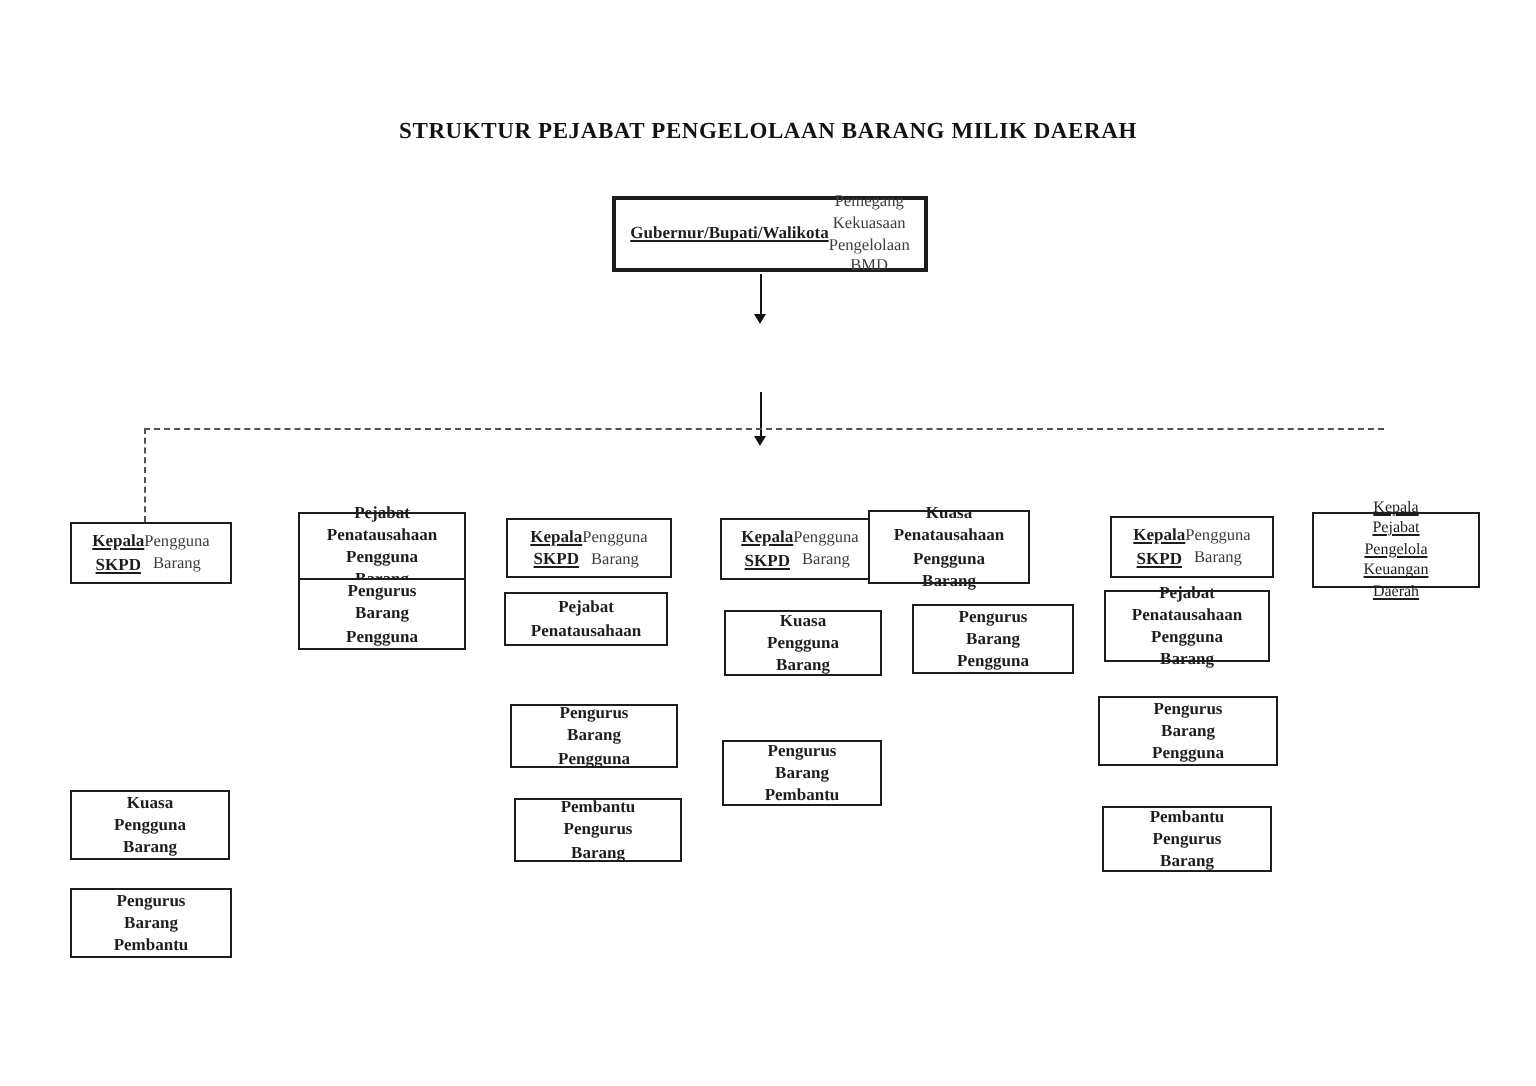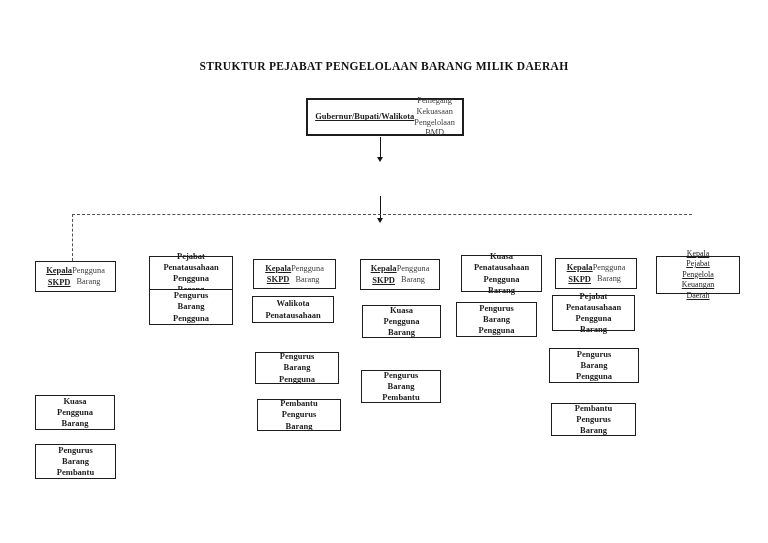--- a/index.html
+++ b/index.html
@@ -71,41 +71,41 @@
   </div>
   <div class="box bold-label" style="left:149px; top:289px; width:84px; height:36px;">
     <span>Pengurus Barang Pengguna</span>
   </div>
 
   <div class="box" style="left:253px; top:259px; width:83px; height:30px;">
     <span class="t">Kepala SKPD</span>
     <span class="s">Pengguna Barang</span>
   </div>
   <div class="box bold-label" style="left:252px; top:296px; width:82px; height:27px;">
-    <span>Walikota Penatausahaan</span>
+    <span>Pejabat Penatausahaan</span>
   </div>
   <div class="box bold-label" style="left:255px; top:352px; width:84px; height:32px;">
     <span>Pengurus Barang Pengguna</span>
   </div>
   <div class="box bold-label" style="left:257px; top:399px; width:84px; height:32px;">
     <span>Pembantu Pengurus Barang</span>
   </div>
 
   <div class="box" style="left:360px; top:259px; width:80px; height:31px;">
     <span class="t">Kepala SKPD</span>
     <span class="s">Pengguna Barang</span>
   </div>
   <div class="box bold-label" style="left:362px; top:305px; width:79px; height:33px;">
     <span>Kuasa Pengguna Barang</span>
   </div>
   <div class="box bold-label" style="left:361px; top:370px; width:80px; height:33px;">
     <span>Pengurus Barang Pembantu</span>
   </div>
 
-  <div class="box bold-label" style="left:461px; top:255px; width:81px; height:37px;text-align:center;">
+  <div class="box bold-label" style="left:434px; top:255px; width:81px; height:37px;text-align:center;">
     <span>Kuasa Penatausahaan Pengguna Barang</span>
   </div>
   <div class="box bold-label" style="left:456px; top:302px; width:81px; height:35px;">
     <span>Pengurus Barang Pengguna</span>
   </div>
 
   <div class="box" style="left:555px; top:258px; width:82px; height:31px;">
     <span class="t">Kepala SKPD</span>
     <span class="s">Pengguna Barang</span>
   </div>

